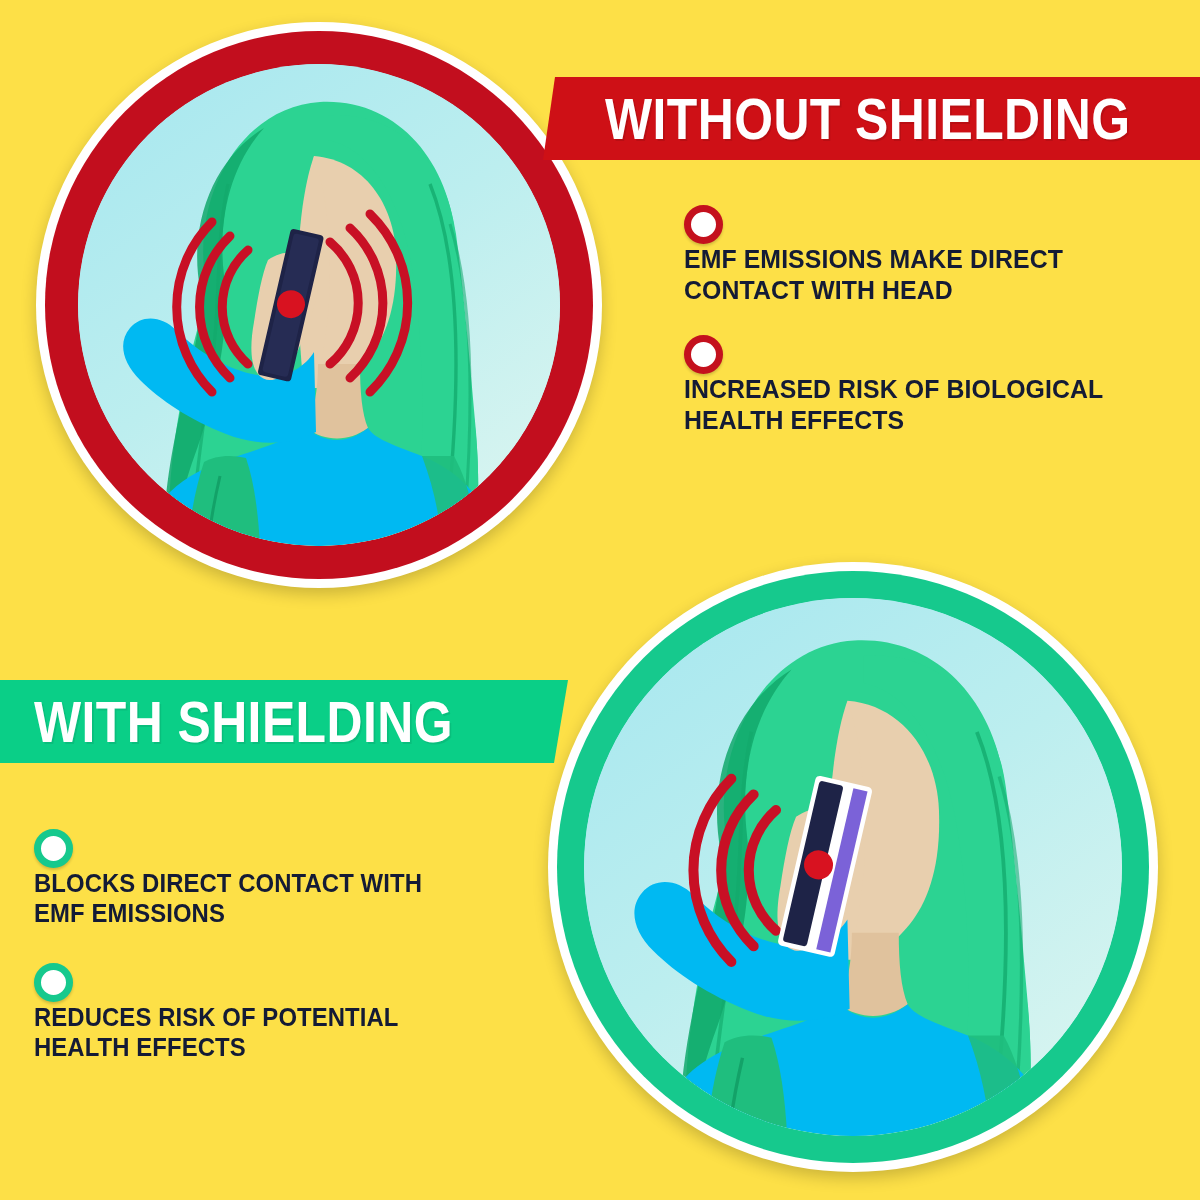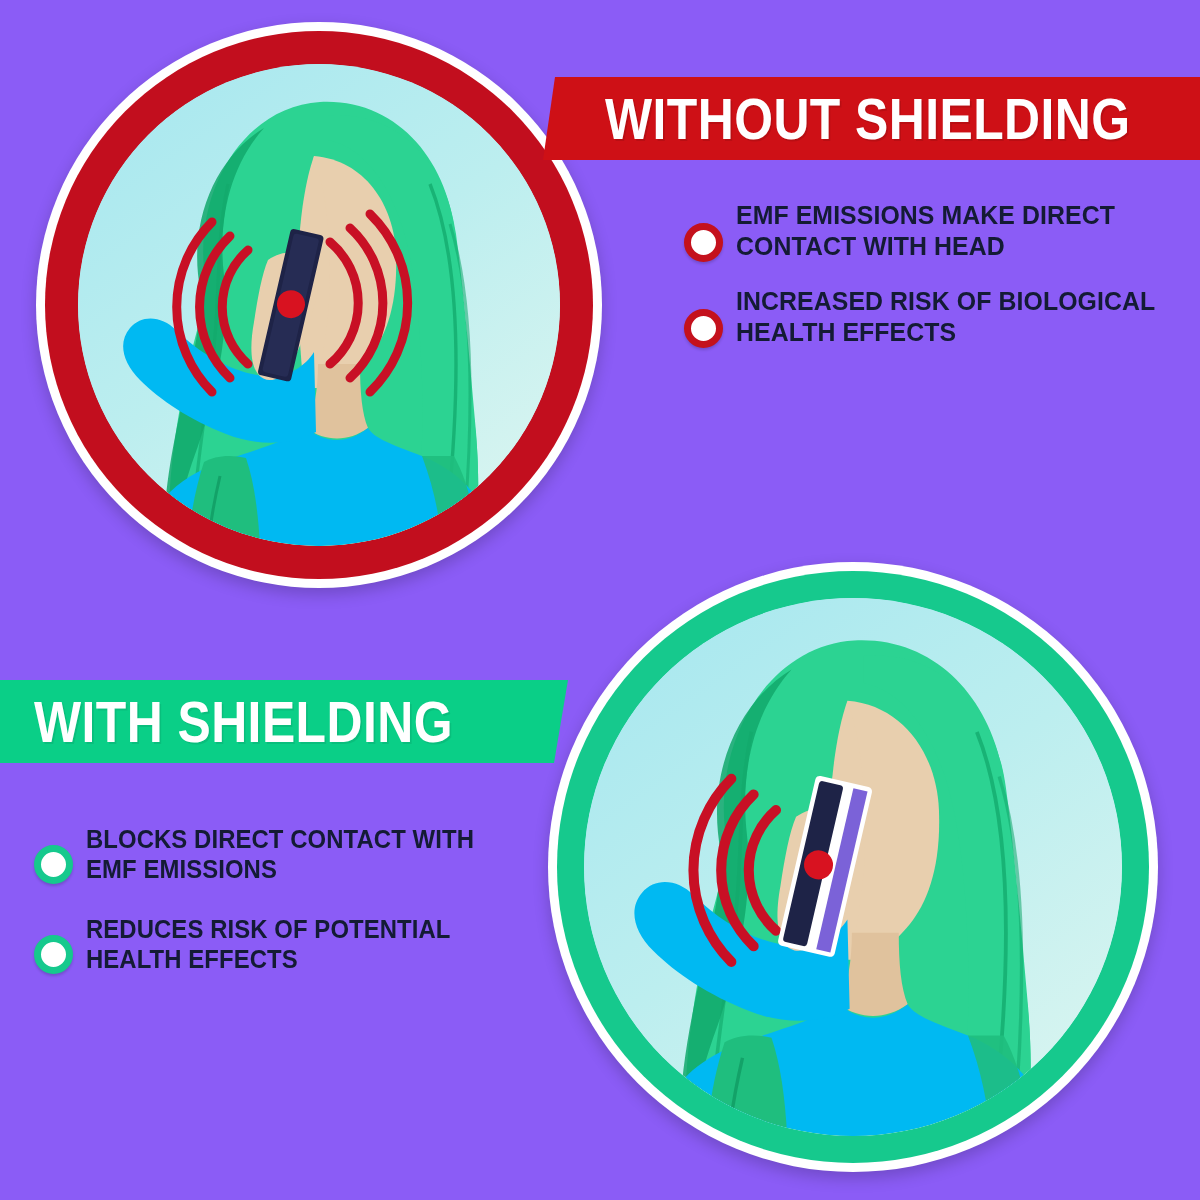--- a/index.html
+++ b/index.html
@@ -13,21 +13,21 @@
     position: relative;
     overflow: hidden;
     font-family: "Liberation Sans", sans-serif;
   }
 
   .stage {
     position: absolute;
     inset: 0;
     width: 1200px;
     height: 1200px;
-    background: #8b5cf6;
+    background: #fde047;
   }
 
   
   .medallion {
     position: absolute;
     border-radius: 50%;
     background: #ffffff;
     box-shadow: 0 6px 16px rgba(0,0,0,0.20);
     overflow: hidden;
   }
@@ -93,22 +93,23 @@
     text-shadow: 2px 2px 0 rgba(0,0,0,0.08);
   }
 
   
   .bullets { position: absolute; }
   .bullets-red   { left: 684px; top: 200px; width: 500px; }
   .bullets-green { left: 34px;  top: 824px; width: 530px; }
 
   .bullet-item {
     display: flex;
-    align-items: flex-end;
+    align-items: flex-start;
     margin-bottom: 24px;
+    flex-direction: column;
   }
   .bullet-dot {
     flex: 0 0 auto;
     width: 25px;
     height: 25px;
     border-radius: 50%;
     background: #ffffff;
     margin-top: 5px;
     margin-right: 13px;
     box-shadow: 0 2px 3px rgba(0,0,0,0.18);

